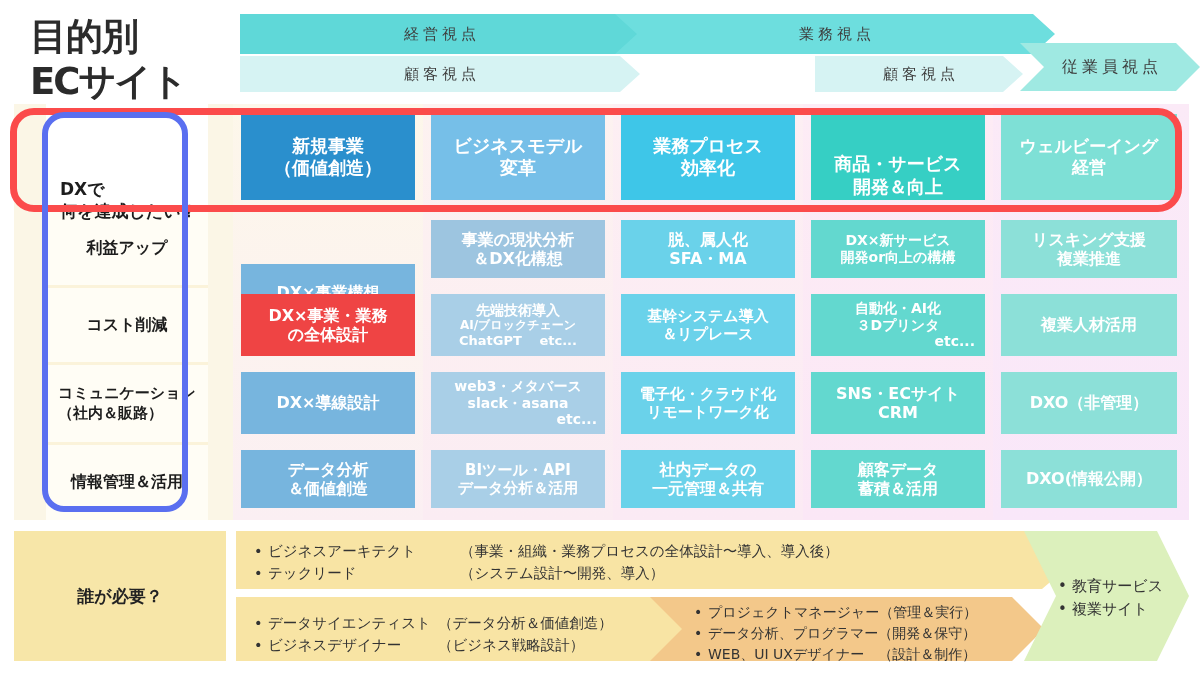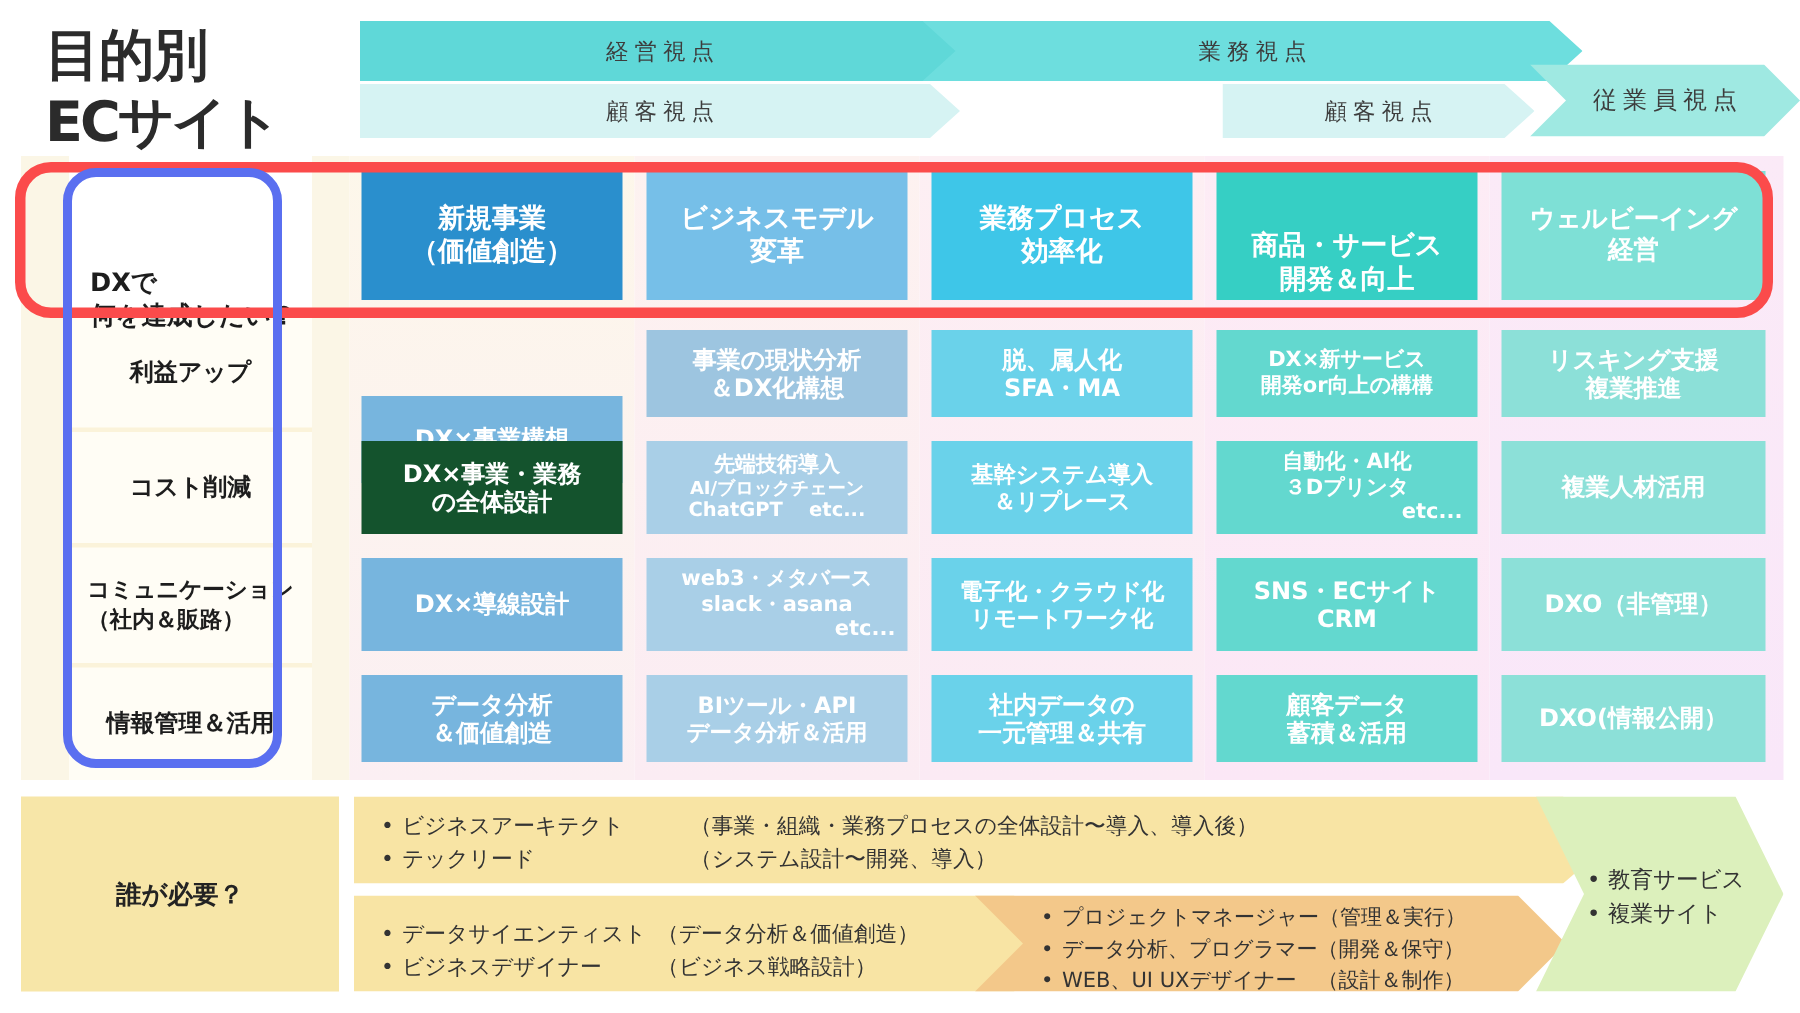--- a/index.html
+++ b/index.html
@@ -210,21 +210,21 @@
     <div class="cell body" style="left:987px;top:116px;width:176px;height:58px;background:#8ce0d8;">
       <div>
         <div>リスキング支援</div>
         <div>複業推進</div>
       </div>
     </div>
 
     <div class="rowlab" style="left:32px;top:184px;width:162px;height:74px;">
       <div><span>コスト削減</span></div>
     </div>
-    <div class="cell body" style="left:227px;top:190px;width:174px;height:62px;background:#14532d;">
+    <div class="cell body" style="left:227px;top:190px;width:174px;height:62px;background:#ef4444;">
       <div>
         <div>DX×事業・業務</div>
         <div>の全体設計</div>
       </div>
     </div>
     <div class="cell small" style="left:417px;top:190px;width:174px;height:62px;background:#a9cfe7;">
       <div>
         <div>先端技術導入</div>
         <div style="font-size:12px;">AI/ブロックチェーン</div>
         <div style="font-size:13px;">ChatGPT　 etc...</div>

